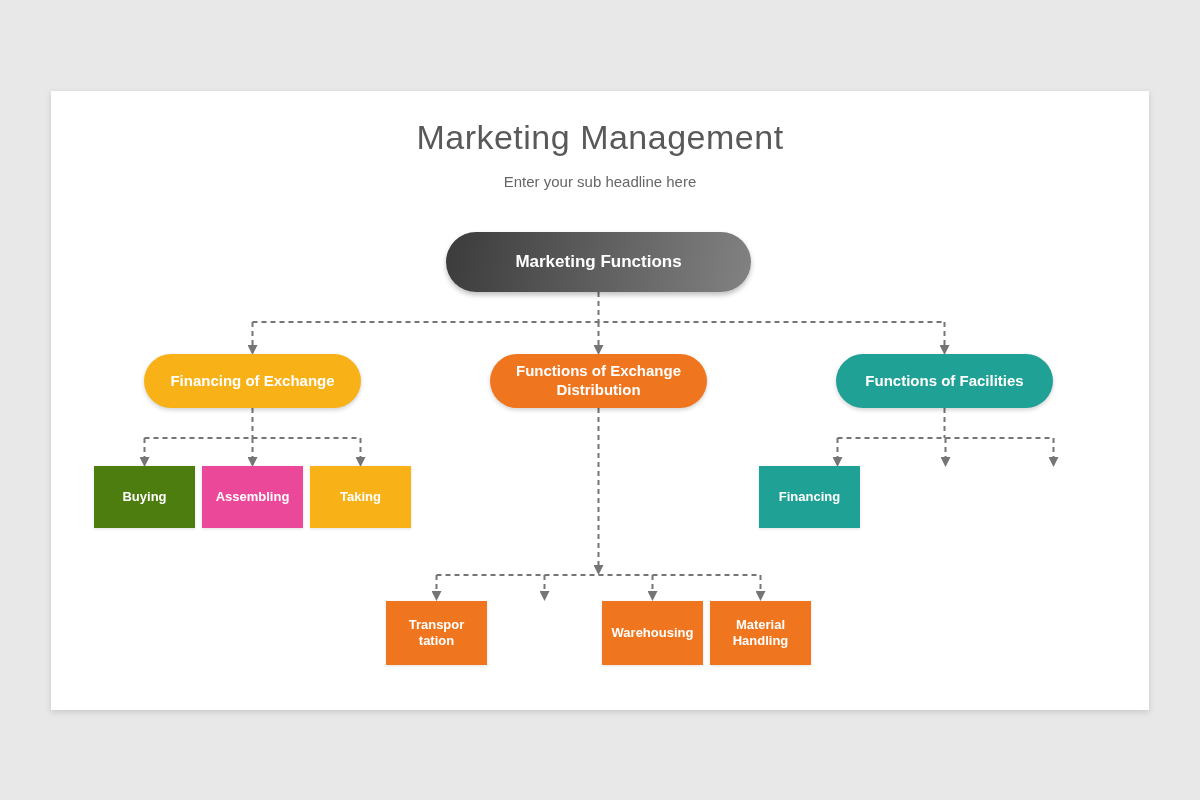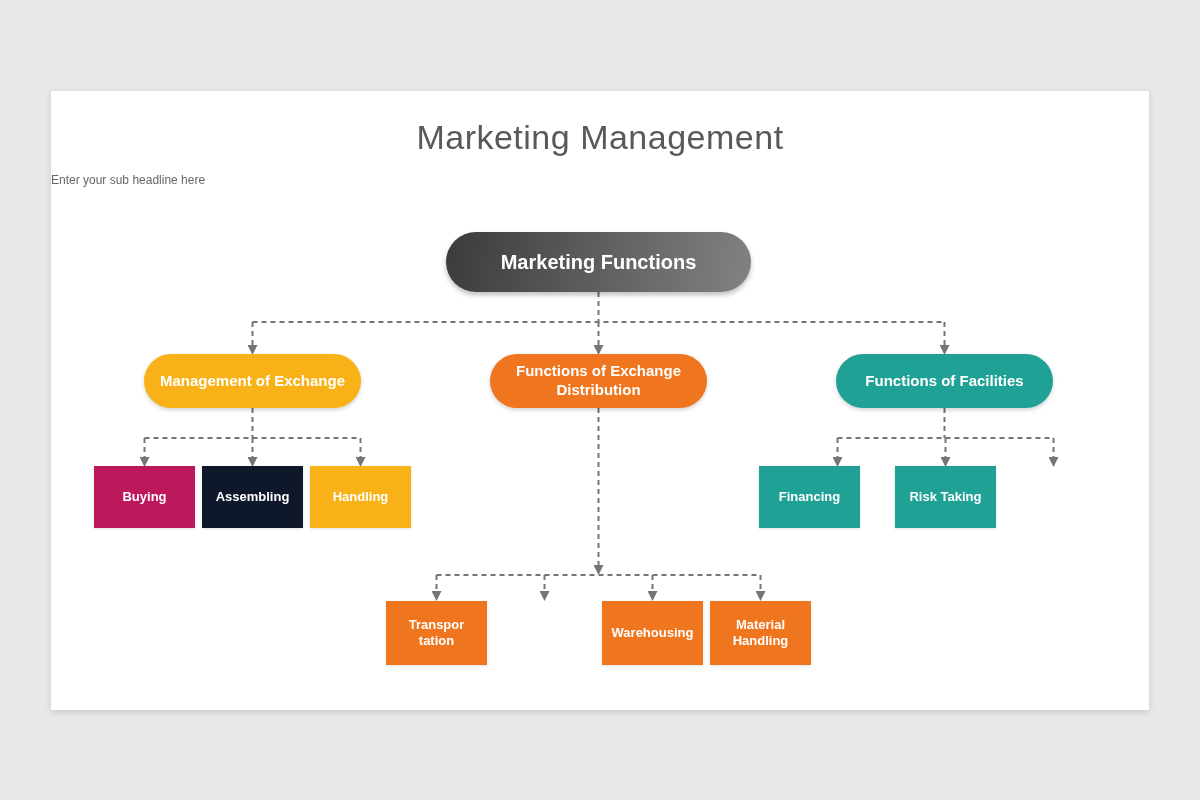--- a/index.html
+++ b/index.html
@@ -23,35 +23,35 @@
     background:var(--slide-bg);
     box-shadow:0 2px 6px rgba(0,0,0,0.14);
   }
   .page-title{
     position:absolute;left:51px;top:118px;width:1098px;
     text-align:center;font-size:34px;font-weight:400;
     color:var(--title-color);letter-spacing:0.5px;
   }
   .page-subtitle{
     position:absolute;left:51px;top:173px;width:1098px;
-    text-align:left;font-size:12px;font-weight:400;
+    text-align:center;font-size:15px;font-weight:400;
     color:var(--subtitle-color);
   }
   svg.connectors{position:absolute;left:0;top:0;width:1200px;height:800px;pointer-events:none;}
   svg.connectors path.conn{
     fill:none;stroke:var(--connector);stroke-width:2;stroke-dasharray:5 4;
   }
   #arr path{fill:var(--connector);}
   .node{
     position:absolute;display:flex;align-items:center;justify-content:center;
     text-align:center;color:var(--node-text);font-weight:bold;line-height:1.25;
   }
   .node.root{
     left:446px;top:232px;width:305px;height:60px;border-radius:30px;
-    font-size:20px;box-shadow:0 3px 5px rgba(0,0,0,0.25);
+    font-size:17px;box-shadow:0 3px 5px rgba(0,0,0,0.25);
   }
   .node.pill{
     width:217px;height:54px;border-radius:27px;top:354px;
     font-size:15px;padding:0 14px;box-shadow:0 2px 4px rgba(0,0,0,0.18);
   }
   #pill-exchange{left:144px;}
   #pill-distribution{left:490px;}
   #pill-facilities{left:836px;}
   .node.box{
     width:101px;height:62px;top:466px;font-size:13px;padding:0 4px;
@@ -109,44 +109,41 @@
     <path class="conn" d="M544.5 575 V592" marker-end="url(#arr)"></path>
     <path class="conn" d="M652.5 575 V592" marker-end="url(#arr)"></path>
     <path class="conn" d="M760.5 575 V592" marker-end="url(#arr)"></path>
   </svg>
 
   <div class="node root" id="node-root" style="background: linear-gradient(100deg, rgb(59, 59, 59), rgb(130, 130, 130));">
     <span>Marketing Functions</span>
   </div>
 
   <div class="node pill" id="pill-exchange" style="background: rgb(248, 178, 23);">
-    <span>Management of Exchange</span>
+    <span>Financing of Exchange</span>
   </div>
   <div class="node pill" id="pill-distribution" style="background: rgb(239, 117, 30);">
     <span>Functions of Exchange Distribution</span>
   </div>
   <div class="node pill" id="pill-facilities" style="background: rgb(31, 161, 149);">
     <span>Functions of Facilities</span>
   </div>
 
-  <div class="node box" id="box-buying" style="background: #be185d;">
+  <div class="node box" id="box-buying" style="background: #4d7c0f;">
     <span>Buying</span>
   </div>
-  <div class="node box" id="box-assembling" style="background: #0f172a;">
+  <div class="node box" id="box-assembling" style="background: #ec4899;">
     <span>Assembling</span>
   </div>
   <div class="node box" id="box-selling" style="background: rgb(248, 178, 23);">
-    <span>Handling</span>
+    <span>Taking</span>
   </div>
 
   <div class="node box" id="box-financing" style="background: rgb(31, 161, 149);">
     <span>Financing</span>
-  </div>
-  <div class="node box" id="box-risk-taking" style="background: rgb(31, 161, 149);">
-    <span>Risk Taking</span>
   </div>
 
   <div class="node box row2" id="box-transportation" style="background: rgb(239, 117, 30);">
     <span>Transpor tation</span>
   </div>
   <div class="node box row2" id="box-warehousing" style="background: rgb(239, 117, 30); justify-content: center;">
     <span>Warehousing</span>
   </div>
   <div class="node box row2" id="box-material-handling" style="background: rgb(239, 117, 30);">
     <span>Material Handling</span>

